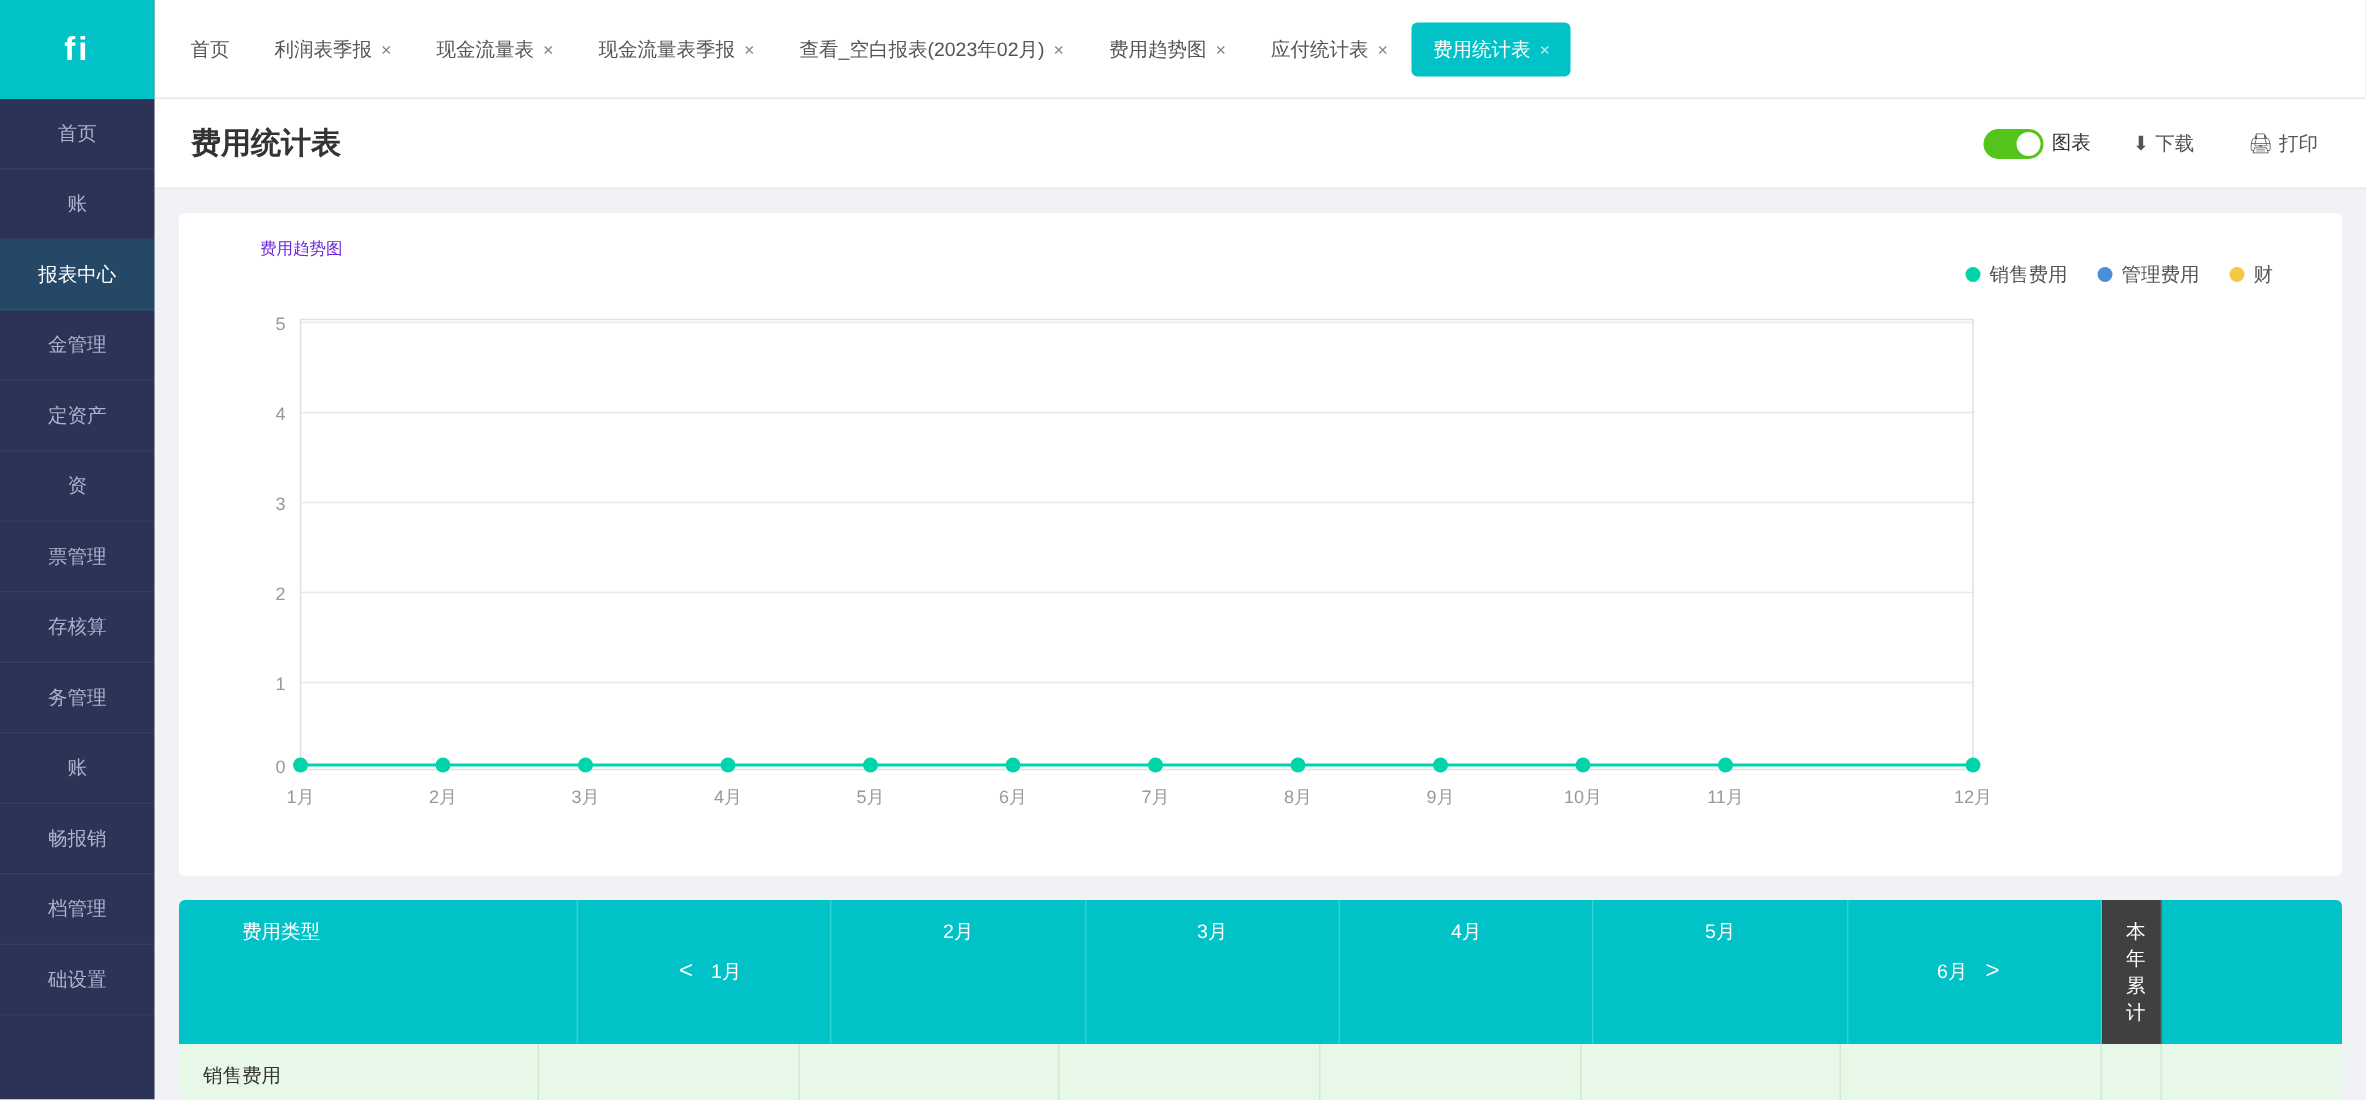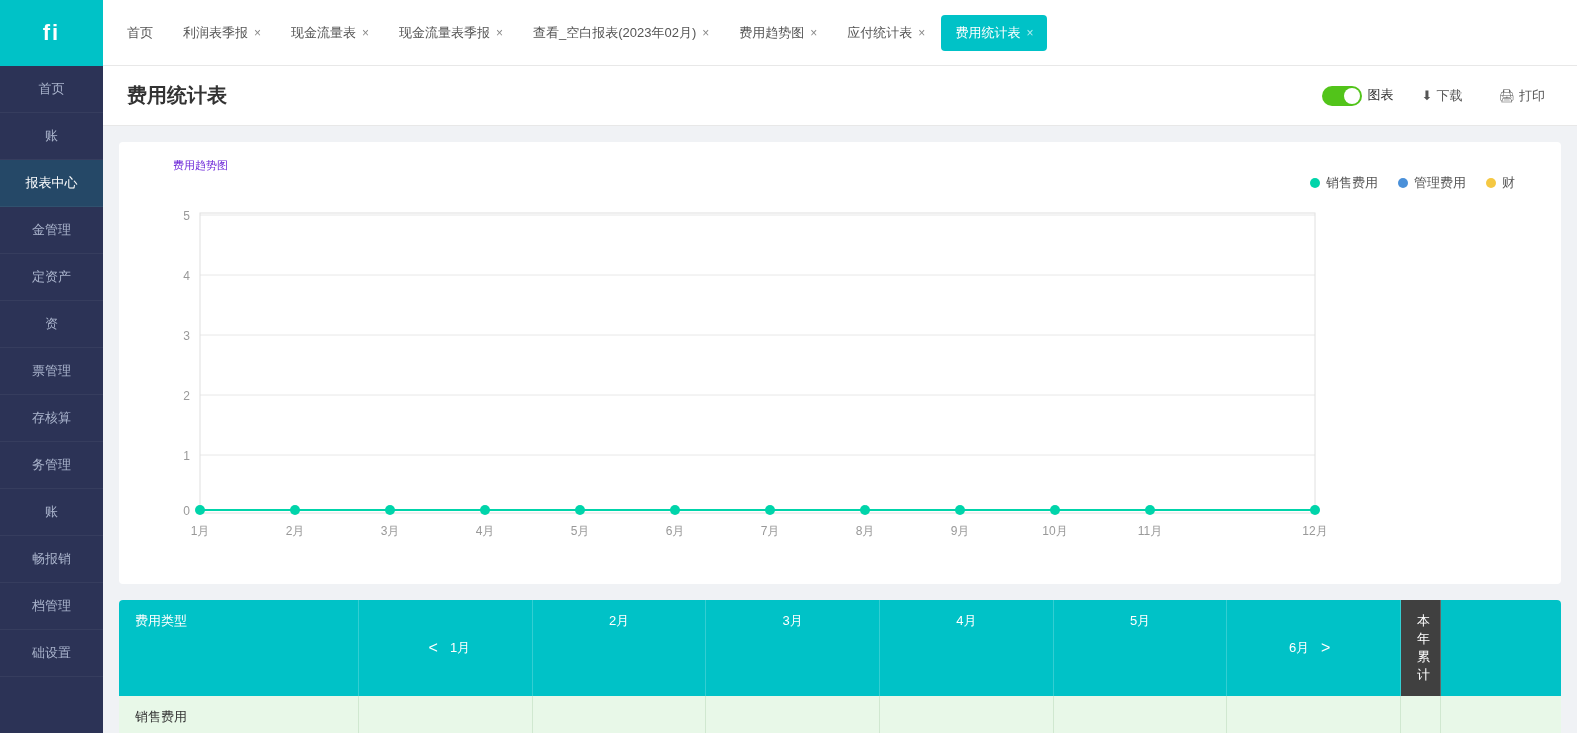--- a/index.html
+++ b/index.html
@@ -135,20 +135,21 @@
 
     
     .table-section { margin: 0 16px 16px; background: white; border-radius: 4px; overflow: hidden; }
 
     .table-header-row {
       display: grid;
       grid-template-columns: 240px repeat(6, 1fr) 40px 120px;
       background: #00c2c7;
       color: white;
       font-size: 13px;
+      padding-left: 26px;
     }
     .th-cell {
       padding: 12px 16px;
       text-align: center;
       font-weight: 500;
       border-right: 1px solid rgba(255,255,255,0.2);
     }
     .th-cell:first-child { text-align: left; }
 
     .nav-btn {

